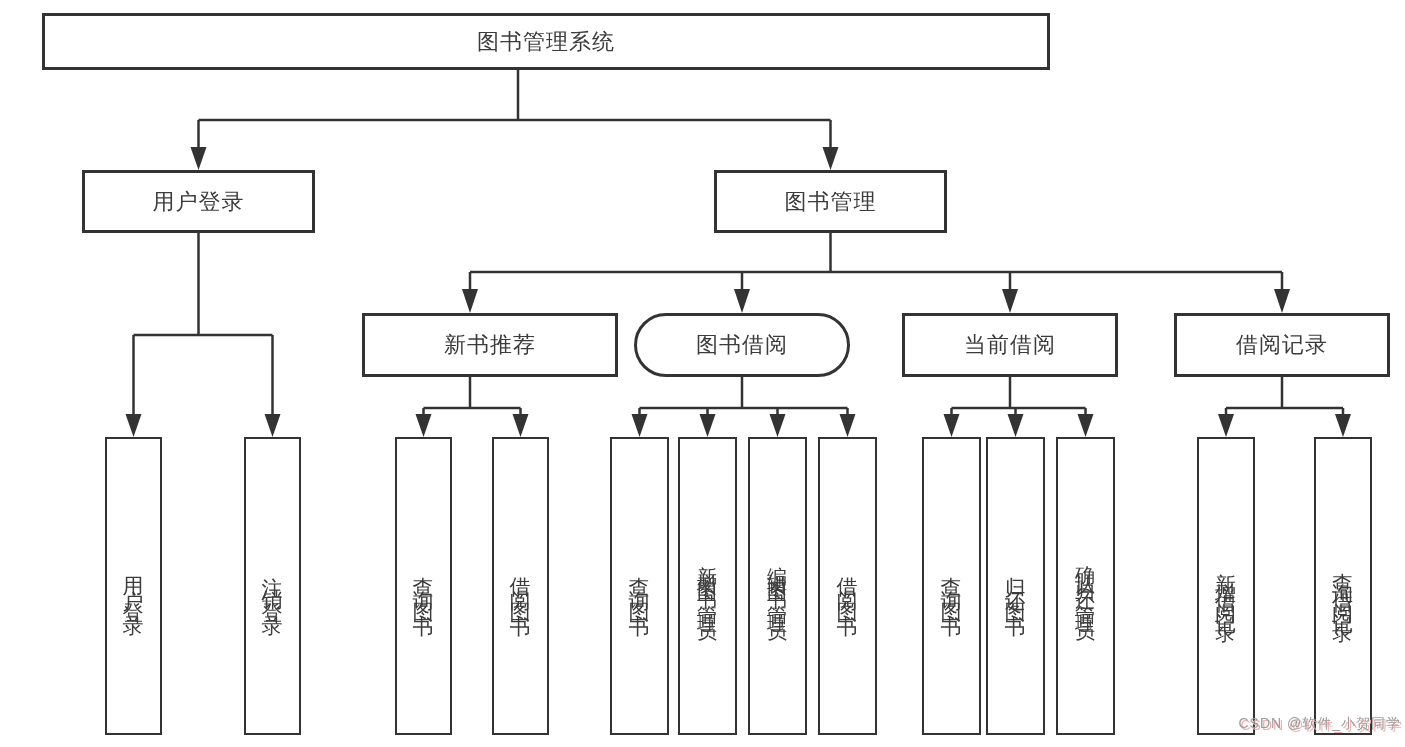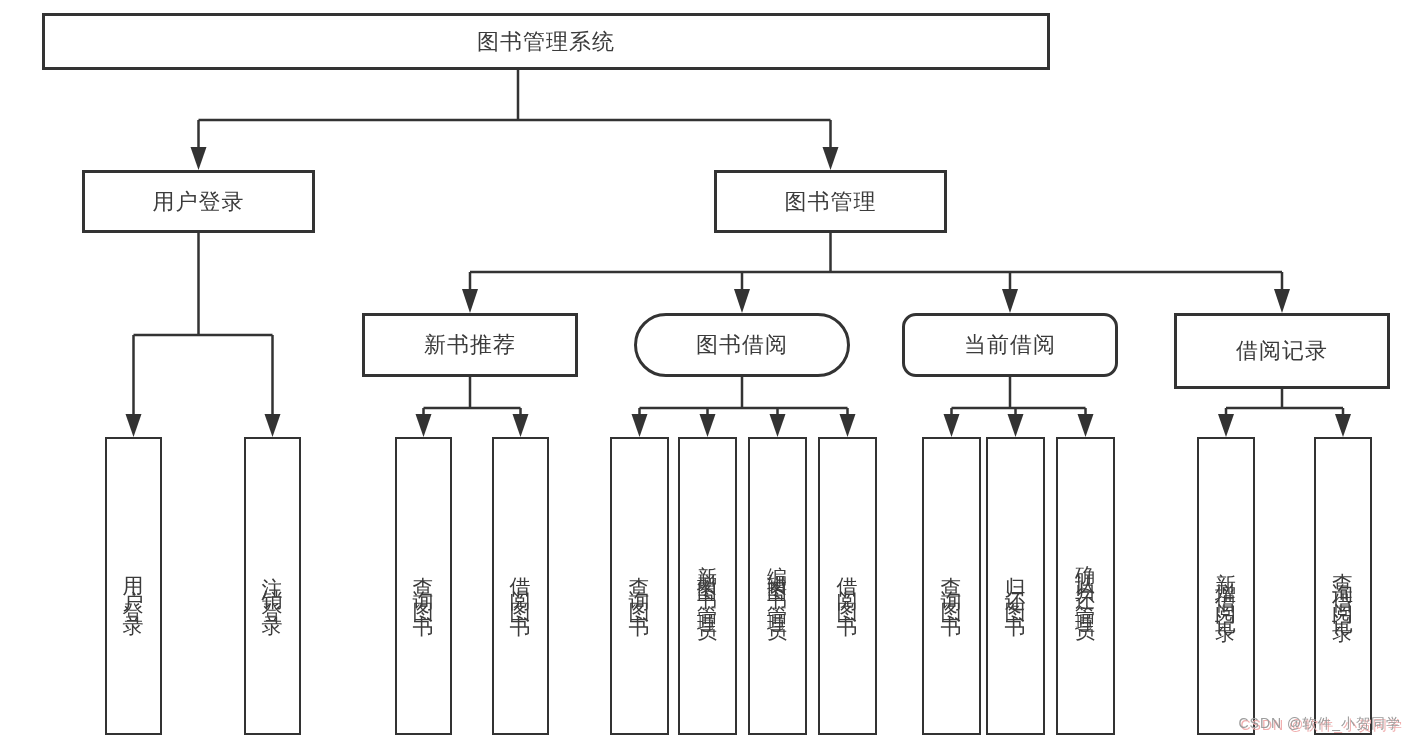--- a/index.html
+++ b/index.html
@@ -95,24 +95,24 @@
     <path d="M1282 377 V408 M1226 408 H1343 M1226 408 V415 M1343 408 V415"></path>
     <polygon points="1218,414 1234,414 1226,437"></polygon>
     <polygon points="1335,414 1351,414 1343,437"></polygon>
   </svg>
 
   <div class="box hbox root-box" style="left:14px; top:13px; width:1008px; height:57px;margin-left:28px;">图书管理系统</div>
 
   <div class="box hbox" style="left:82px; top:170px; width:233px; height:63px;">用户登录</div>
   <div class="box hbox" style="left:714px; top:170px; width:233px; height:63px;">图书管理</div>
 
-  <div class="box hbox" style="left:362px; top:313px; width:216px; height:64px;">新书推荐</div>
+  <div class="box hbox" style="left:362px; top:313px; width:256px; height:64px;">新书推荐</div>
   <div class="box hbox" style="left:634px; top:313px; width:216px; height:64px;border-radius:32px;">图书借阅</div>
-  <div class="box hbox" style="left:902px; top:313px; width:216px; height:64px;border-radius:14px;">当前借阅</div>
-  <div class="box hbox" style="left:1174px; top:313px; width:216px; height:76px;">借阅记录</div>
+  <div class="box hbox" style="left:902px; top:313px; width:216px; height:64px;">当前借阅</div>
+  <div class="box hbox" style="left:1174px; top:313px; width:216px; height:64px;">借阅记录</div>
 
   <div class="box vbox ls-lg" style="left:105px; top:437px; width:57px; height:298px;">用户登录</div>
   <div class="box vbox ls-lg" style="left:244px; top:437px; width:57px; height:298px;">注销登录</div>
 
   <div class="box vbox ls-lg" style="left:395px; top:437px; width:57px; height:298px;">查询图书</div>
   <div class="box vbox ls-lg" style="left:492px; top:437px; width:57px; height:298px;">借阅图书</div>
 
   <div class="box vbox ls-lg" style="left:610px; top:437px; width:59px; height:298px;">查询图书</div>
   <div class="box vbox ls-sm" style="left:678px; top:437px; width:59px; height:298px;">新增图书（管理员）</div>
   <div class="box vbox ls-sm" style="left:748px; top:437px; width:59px; height:298px;">编辑图书（管理员）</div>

